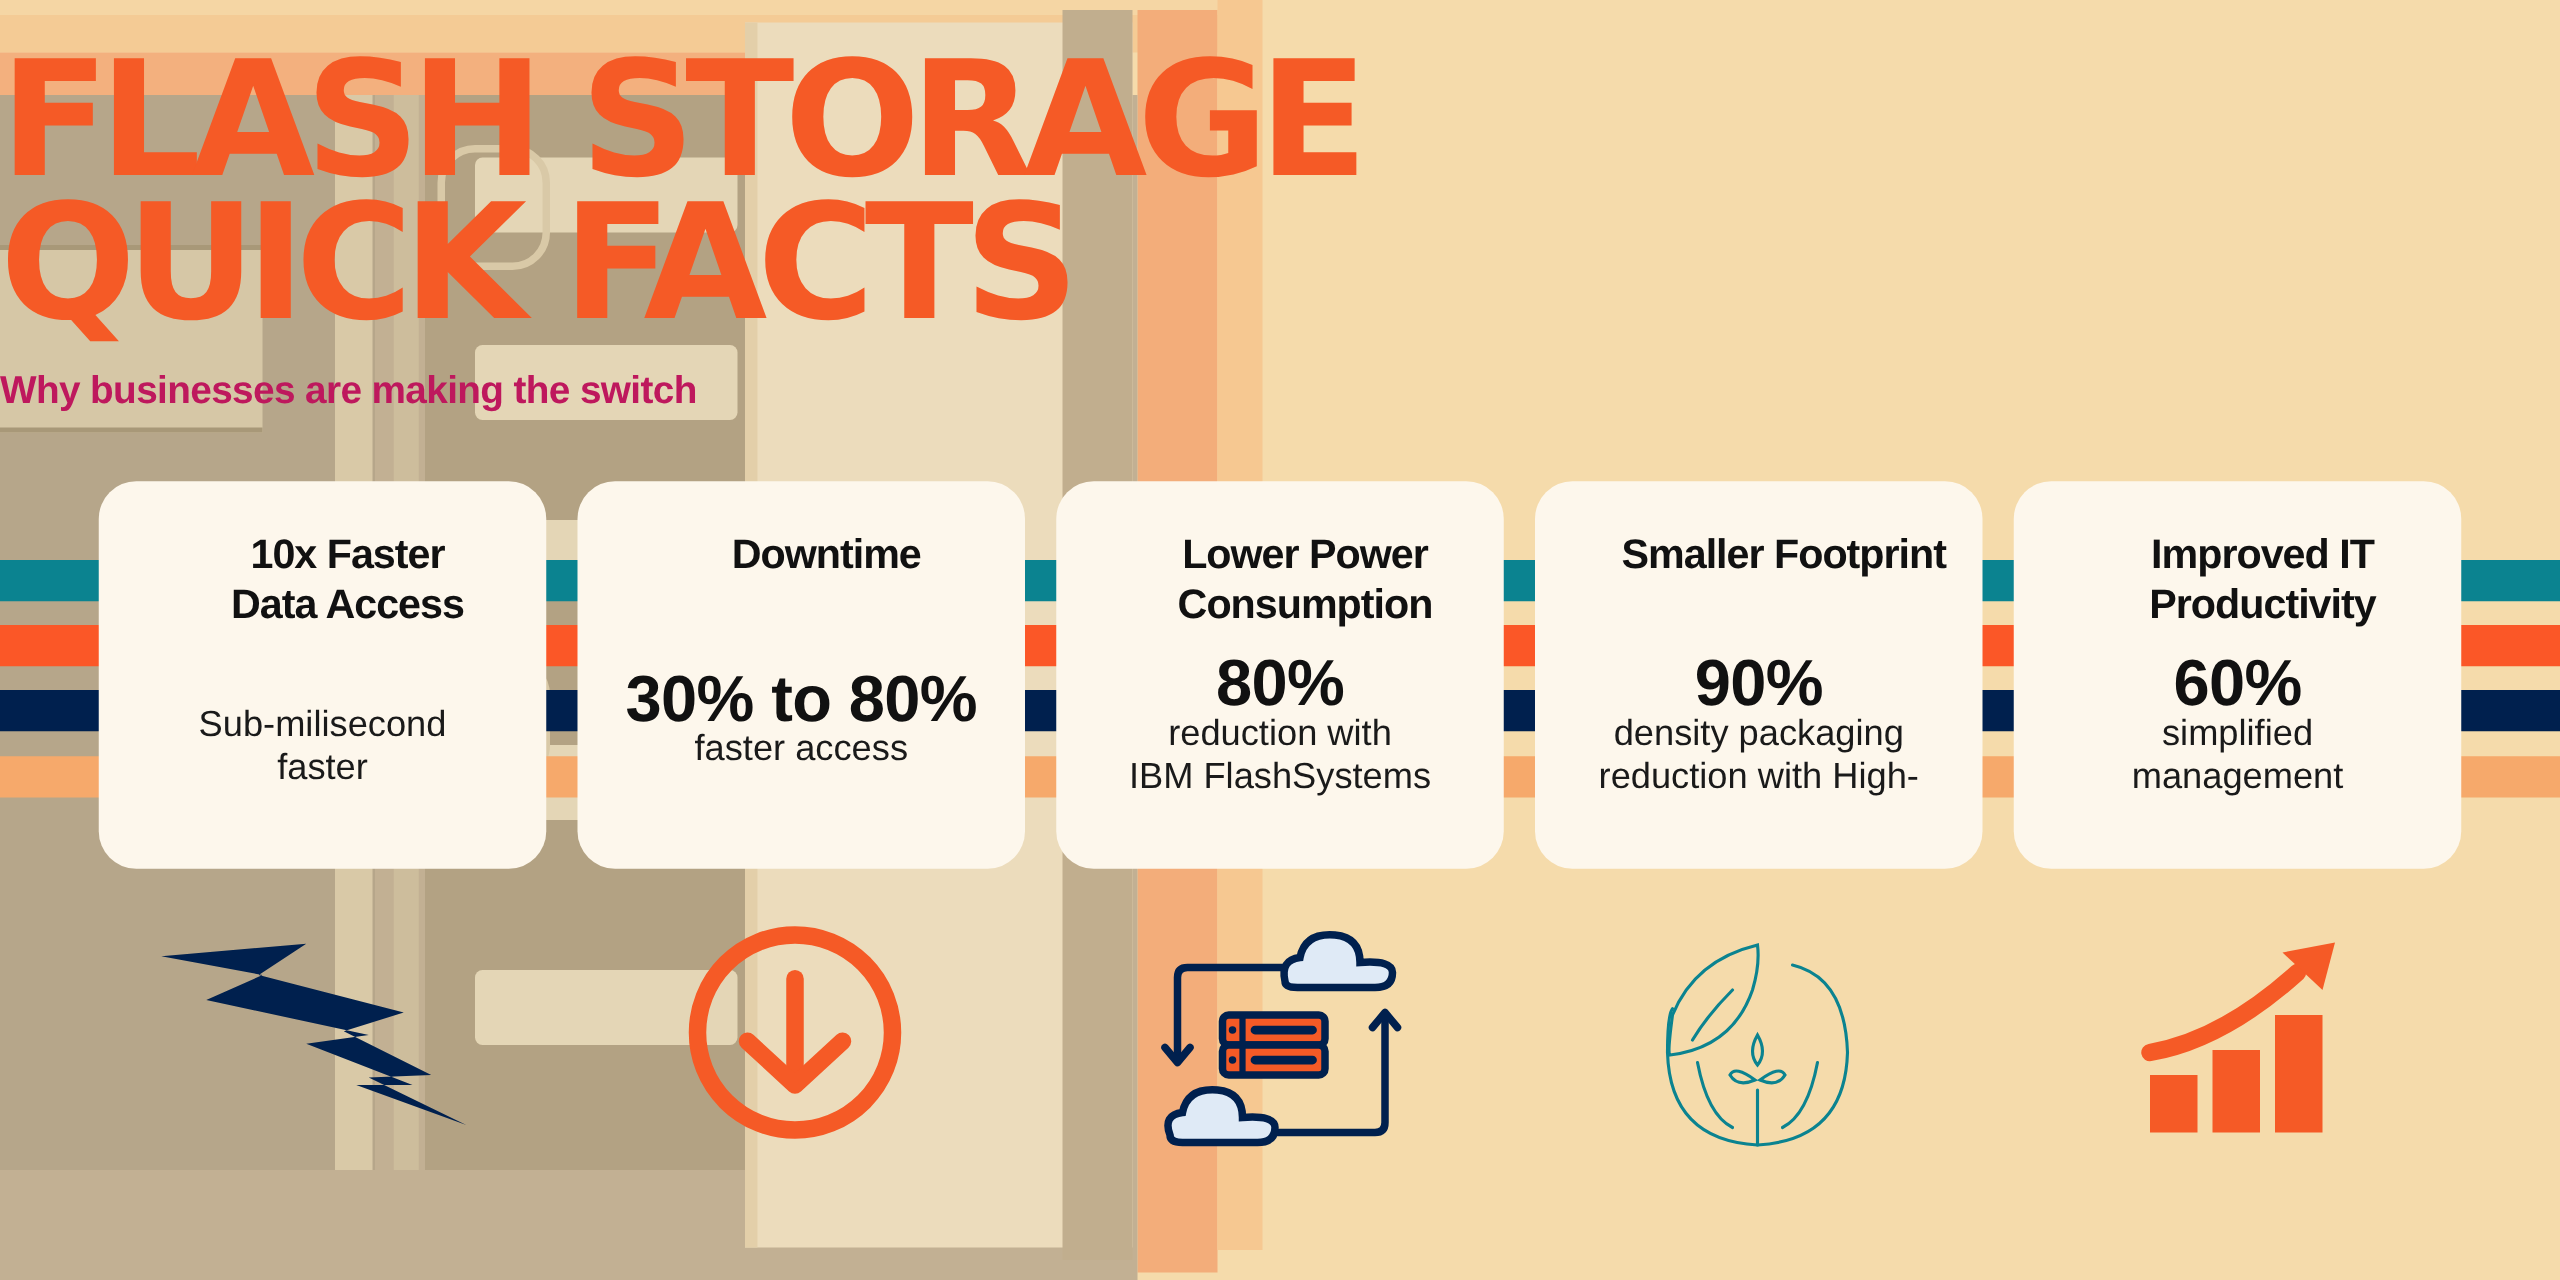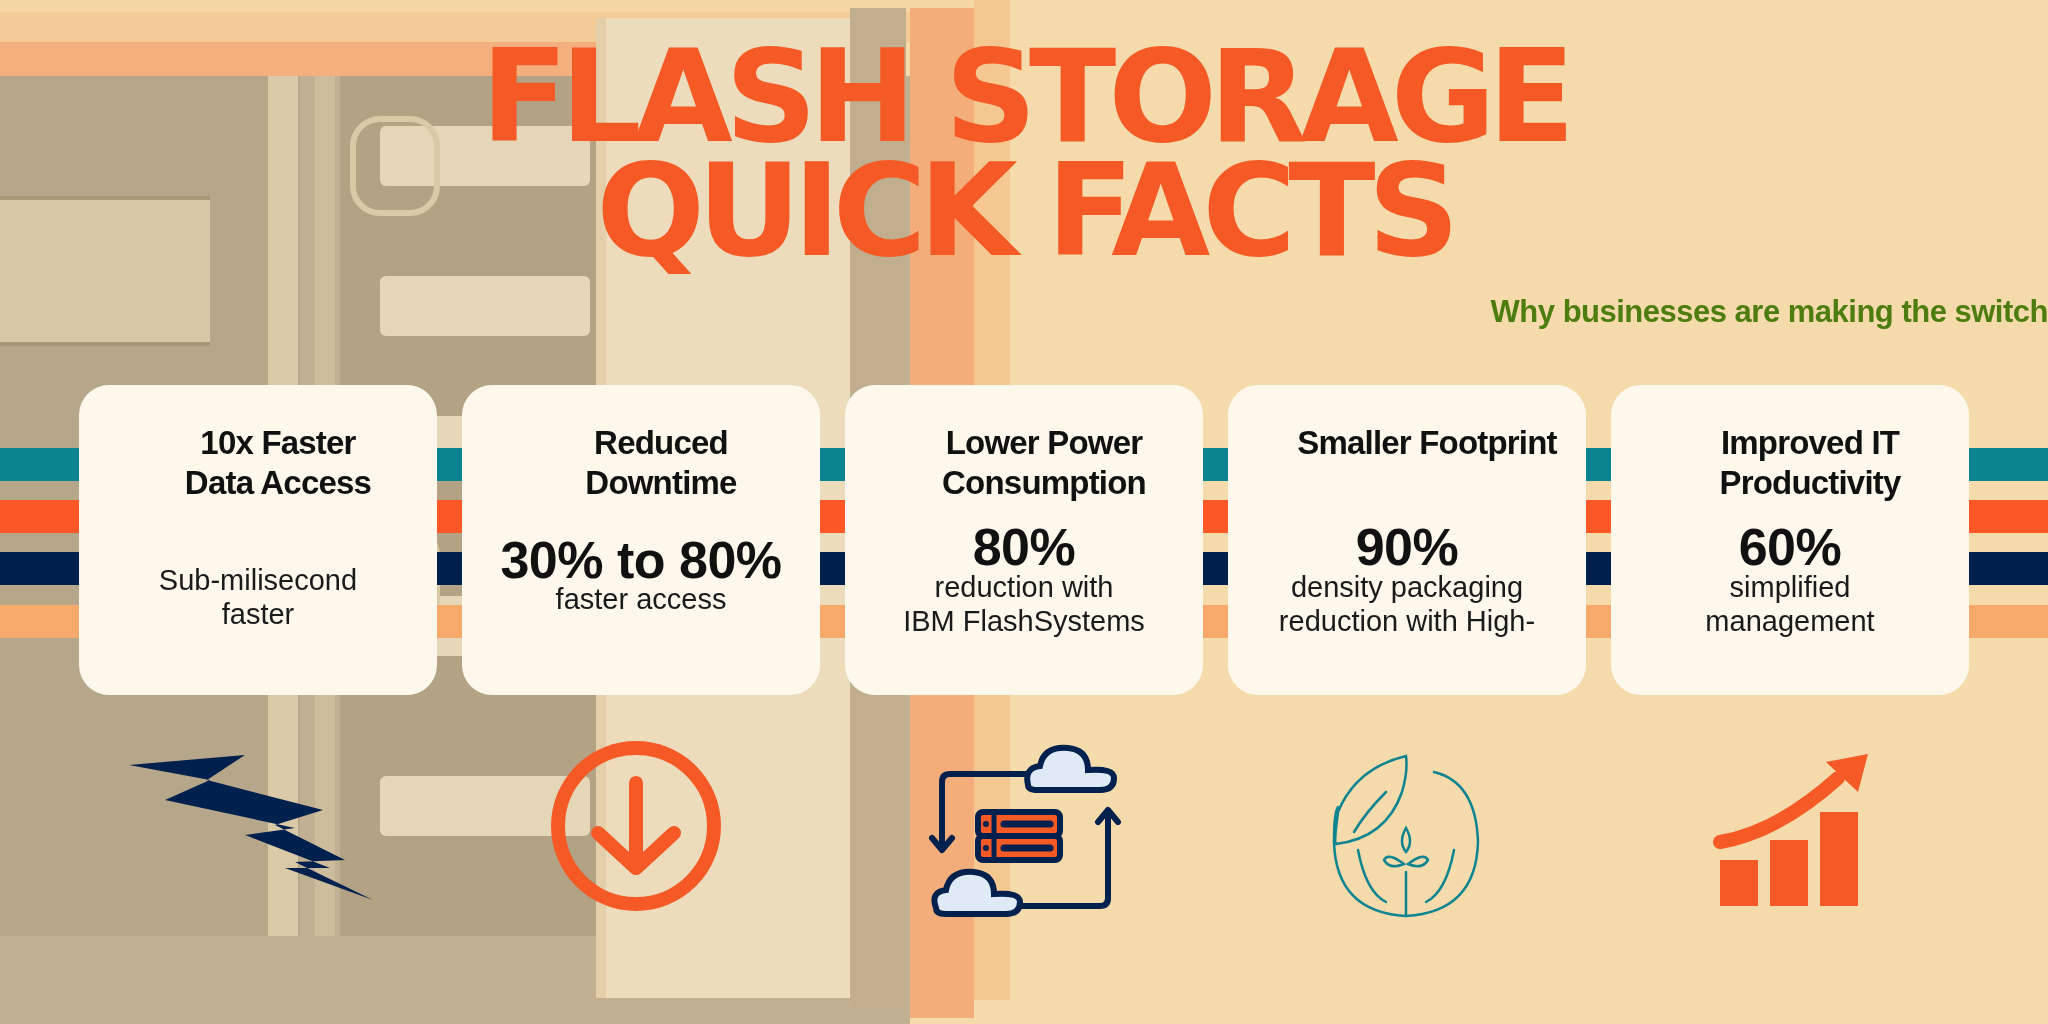--- a/index.html
+++ b/index.html
@@ -22,25 +22,25 @@
   .server .fanbank { position: absolute; left: 340px; top: 0; width: 260px; height: 860px; background: #b3a283; }
   .server .fan { position: absolute; left: 380px; width: 210px; height: 60px; background: #e4d6b6; border-radius: 6px; }
   .server .cover { position: absolute; left: 596px; top: -58px; width: 310px; height: 980px; background: #ecdcbc; border-left: 10px solid #e3cfa9; }
   .server .cover-edge { position: absolute; left: 850px; top: -68px; width: 56px; height: 1000px; background: #c1ae8e; }
   .server .wire { position: absolute; border: 6px solid #d9c9a7; border-radius: 30px; }
 
   
   .stripe { position: absolute; left: 0; width: 2048px; height: 33px; }
 
   
-  .title { position: absolute; left: 0; top: 40px; width: 2048px; text-align: center; color: #f55a26;
+  .title { position: absolute; left: 0; top: 40px; width: 2048px; color: #f55a26;
            font-family: "DejaVu Sans", sans-serif; font-weight: 900; font-size: 128px; line-height: 114px; letter-spacing: -8px; }
   .title .l1 { display: block; transform: scaleY(1.0); }
   .title .l2 { display: block; }
-  .subtitle { position: absolute; left: 0; top: 294px; width: 2048px; text-align: right; color: #4d7c0f;
+  .subtitle { position: absolute; left: 0; top: 294px; width: 2048px; text-align: left; color: #be185d;
               font-family: "Liberation Sans", sans-serif; font-weight: 700; font-size: 31px; letter-spacing: -0.5px; }
 
   
   .card { position: absolute; top: 385px; width: 358px; height: 310px; background: #fdf7ec; border-radius: 30px;
           text-align: center; color: #111; }
   .card .head { position: absolute; left: 0; right: 0; top: 38px; font-family: "Liberation Sans", sans-serif;
                 font-weight: 700; font-size: 33px; line-height: 40px; letter-spacing: -0.8px; padding-left: 40px; }
   .card .stat { position: absolute; left: 0; right: 0; font-weight: 700; font-size: 52px; line-height: 44px; letter-spacing: -0.5px; }
   .card .desc { position: absolute; left: 0; right: 0; font-size: 29px; line-height: 34px; color: #1a1a1a; }
 
@@ -93,21 +93,20 @@
     <div>Data Access</div>
   </div>
   <div class="desc" style="top:178px">
     <div>Sub-milisecond</div>
     <div>faster</div>
   </div>
 </div>
 
 <div class="card" style="left:462px">
   <div class="head">
-    <div>Reduced</div>
     <div>Downtime</div>
   </div>
   <div class="stat" style="top:153px">30% to 80%</div>
   <div class="desc" style="top:197px">
     <div>faster access</div>
   </div>
 </div>
 
 <div class="card" style="left:845px">
   <div class="head">

